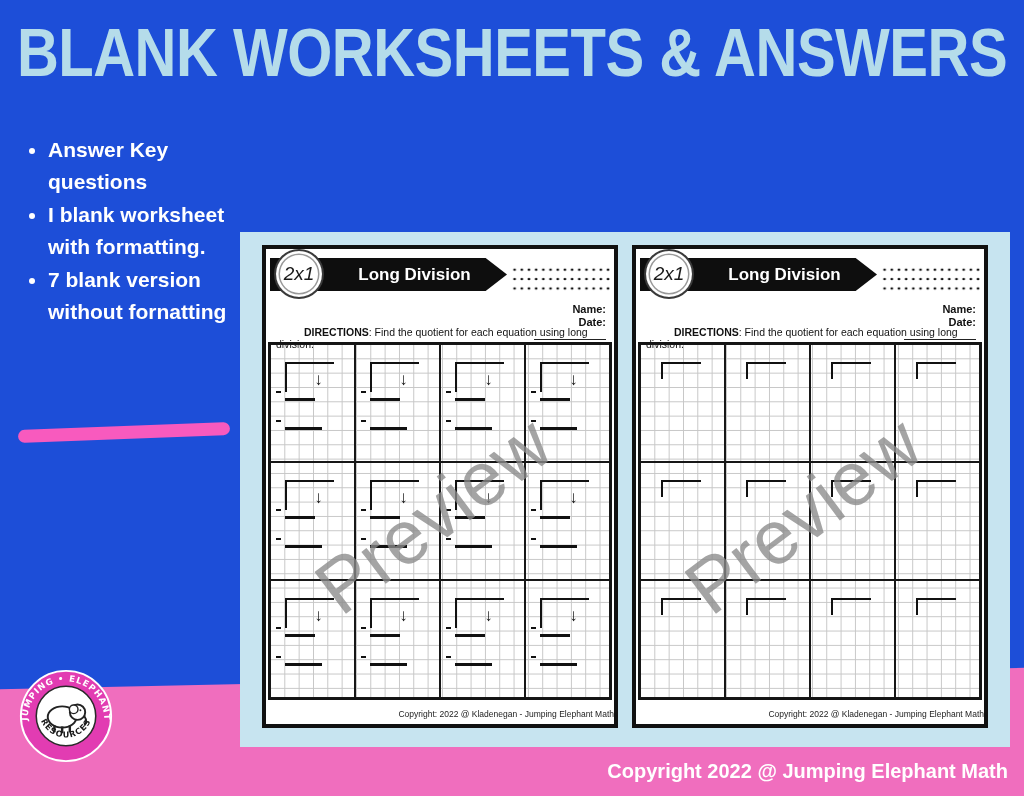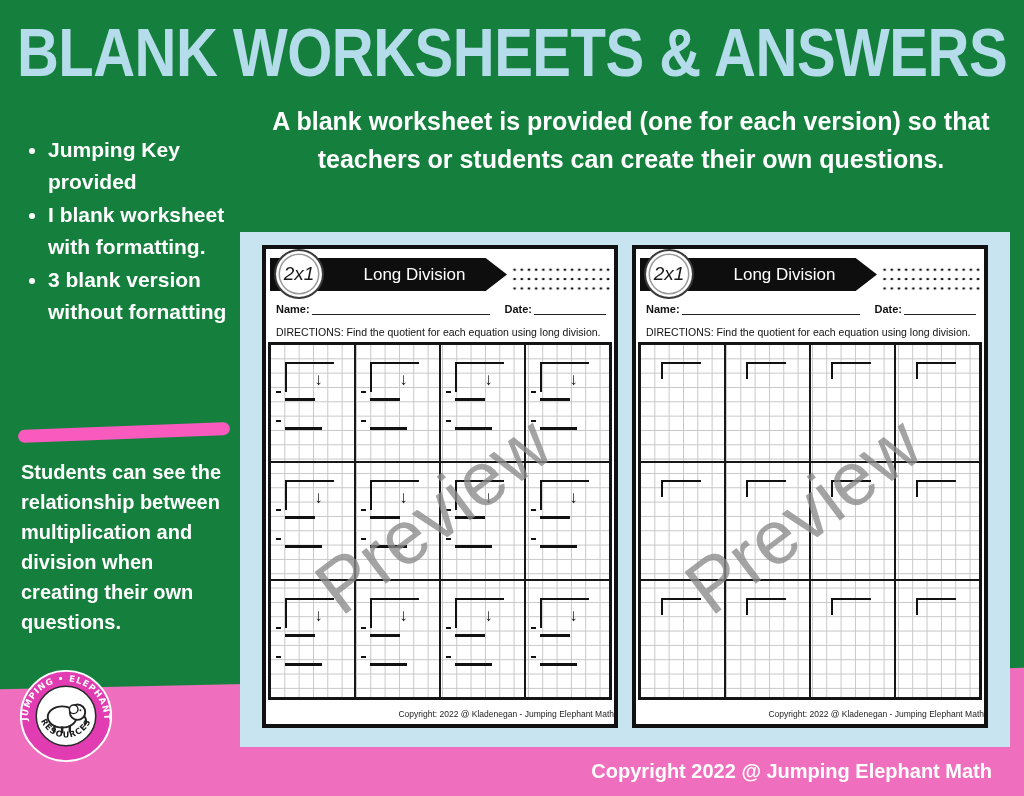--- a/index.html
+++ b/index.html
@@ -1,16 +1,16 @@
 <!DOCTYPE html>
 <html><head>
 <meta charset="utf-8">
 <style>
   html,body{margin:0;padding:0;}
-  .stage{position:relative;width:1024px;height:796px;background:#15803d;overflow:hidden;
+  .stage{position:relative;width:1024px;height:796px;background:#1d4ed8;overflow:hidden;
          font-family:"Liberation Sans",sans-serif;}
 
   
   .pink-band{position:absolute;left:-24px;top:678px;width:1120px;height:170px;
              background:#F06EBE;transform:rotate(-1.2deg);}
 
   
   .title{position:absolute;left:0;top:12px;width:1024px;text-align:center;
          color:#B5DCEA;font-weight:800;font-size:58px;letter-spacing:-.5px;
          transform:scaleY(1.18);transform-origin:top center;white-space:nowrap;}
@@ -27,39 +27,39 @@
         font-weight:bold;font-size:20px;line-height:30px;}
 
   
   .panel{position:absolute;left:240px;top:232px;width:770px;height:515px;background:#C7E4F0;}
   .page{position:absolute;top:13px;width:356px;height:483px;background:#fff;
         border:4px solid #111;box-sizing:border-box;}
   .page.left{left:22px;} .page.right{left:392px;}
 
   .banner{position:absolute;left:4px;top:9px;width:237px;height:33px;background:#0e0e0e;
           clip-path:polygon(0 0,91% 0,100% 50%,91% 100%,0 100%);
-          color:#fff;font-weight:normal;font-size:17px;line-height:33px;
+          color:#fff;font-weight:bold;font-size:17px;line-height:33px;
           text-align:center;padding-left:52px;box-sizing:border-box;}
   .badge{position:absolute;left:8px;top:0px;width:50px;height:50px;border-radius:50%;
          background:#fff;border:2.5px solid #3a3a3a;
          box-shadow:inset 0 0 0 2.5px #fff, inset 0 0 0 4px #9a9a9a;
          display:flex;align-items:center;justify-content:center;
          font-style:italic;font-weight:normal;font-size:19px;color:#1a1a1a;z-index:2;box-sizing:border-box;}
   .dots{position:absolute;right:4px;top:14px;width:100px;height:28px;
         background-image:radial-gradient(circle,#111 1.3px,transparent 1.5px);
         background-size:7.2px 9.4px;background-position:1px 2px;}
 
   .nameline{position:absolute;left:10px;right:8px;top:54px;display:flex;align-items:flex-end;
-            font-size:11px;font-weight:bold;color:#111;}
+            font-size:11px;font-weight:bold;color:#111;flex-direction:column;}
   .fill{border-bottom:1.5px solid #222;height:11px;}
   .fill.name{flex:1;margin:0 14px 0 2px;}
   .fill.date{width:72px;margin-left:2px;}
 
   .directions{position:absolute;left:10px;top:77px;font-size:10.5px;color:#111;}
-  .directions b{font-weight:normal;}
+  .directions b{font-weight:bold;margin-left:28px;}
 
   .grid{position:absolute;left:2px;top:93px;width:344px;height:358px;box-sizing:border-box;
         border:2.5px solid #141414;display:grid;
         grid-template-columns:repeat(4,1fr);grid-template-rows:repeat(3,1fr);
         background-image:linear-gradient(to right,#c6c6c6 1px,transparent 1px),
                          linear-gradient(to bottom,#c6c6c6 1px,transparent 1px);
         background-size:14.33px 14.33px;}
   .gcell{position:relative;border:1.3px solid #171717;}
 
   .bracket{position:absolute;left:17%;top:15%;width:56%;height:24%;
@@ -71,44 +71,42 @@
   .subline{position:absolute;height:2.5px;background:#111;}
   .s1{left:17%;top:46%;width:36%;} .s2{left:17%;top:71%;width:44%;}
   .darr{position:absolute;left:52%;top:22%;font-size:17px;font-weight:bold;color:#111;line-height:1;}
 
   .wm{position:absolute;left:48%;top:56%;transform:translate(-50%,-50%) rotate(-37deg);
       font-size:76px;color:#8b8b8b;opacity:.78;white-space:nowrap;z-index:3;}
   .pagecopy{position:absolute;bottom:5px;left:0;width:100%;text-align:right;
             font-size:8.5px;color:#222;}
 
   
-  .bottomcopy{position:absolute;right:32px;top:760px;color:#fff;font-weight:bold;
+  .bottomcopy{position:absolute;right:16px;top:760px;color:#fff;font-weight:bold;
               font-size:20px;z-index:3;}
   .logo{position:absolute;left:18px;top:668px;width:96px;height:96px;z-index:4;}
 </style>
 </head>
 <body>
 
 <div class="stage">
 
   <div class="pink-band"></div>
 
   <div class="title">BLANK WORKSHEETS &amp; ANSWERS</div>
 
-  <div class="subtitle">A blank worksheet is provided (one for each version) so that teachers or students can create their own questions.</div>
 
   <ul class="bullets">
-    <li>Jumping Key provided</li>
+    <li>Answer Key questions</li>
     <li>I blank worksheet with formatting.</li>
-    <li>3 blank version without fornatting</li>
+    <li>7 blank version without fornatting</li>
   </ul>
 
   <div class="marker"></div>
 
-  <div class="note">Students can see the relationship between multiplication and division when creating their own questions.</div>
 
   <div class="panel">
 
     <div class="page left">
       <div class="banner">
         <span>Long Division</span>
       </div>
       <div class="badge">2x1</div>
       <div class="dots"></div>
       <div class="nameline">

